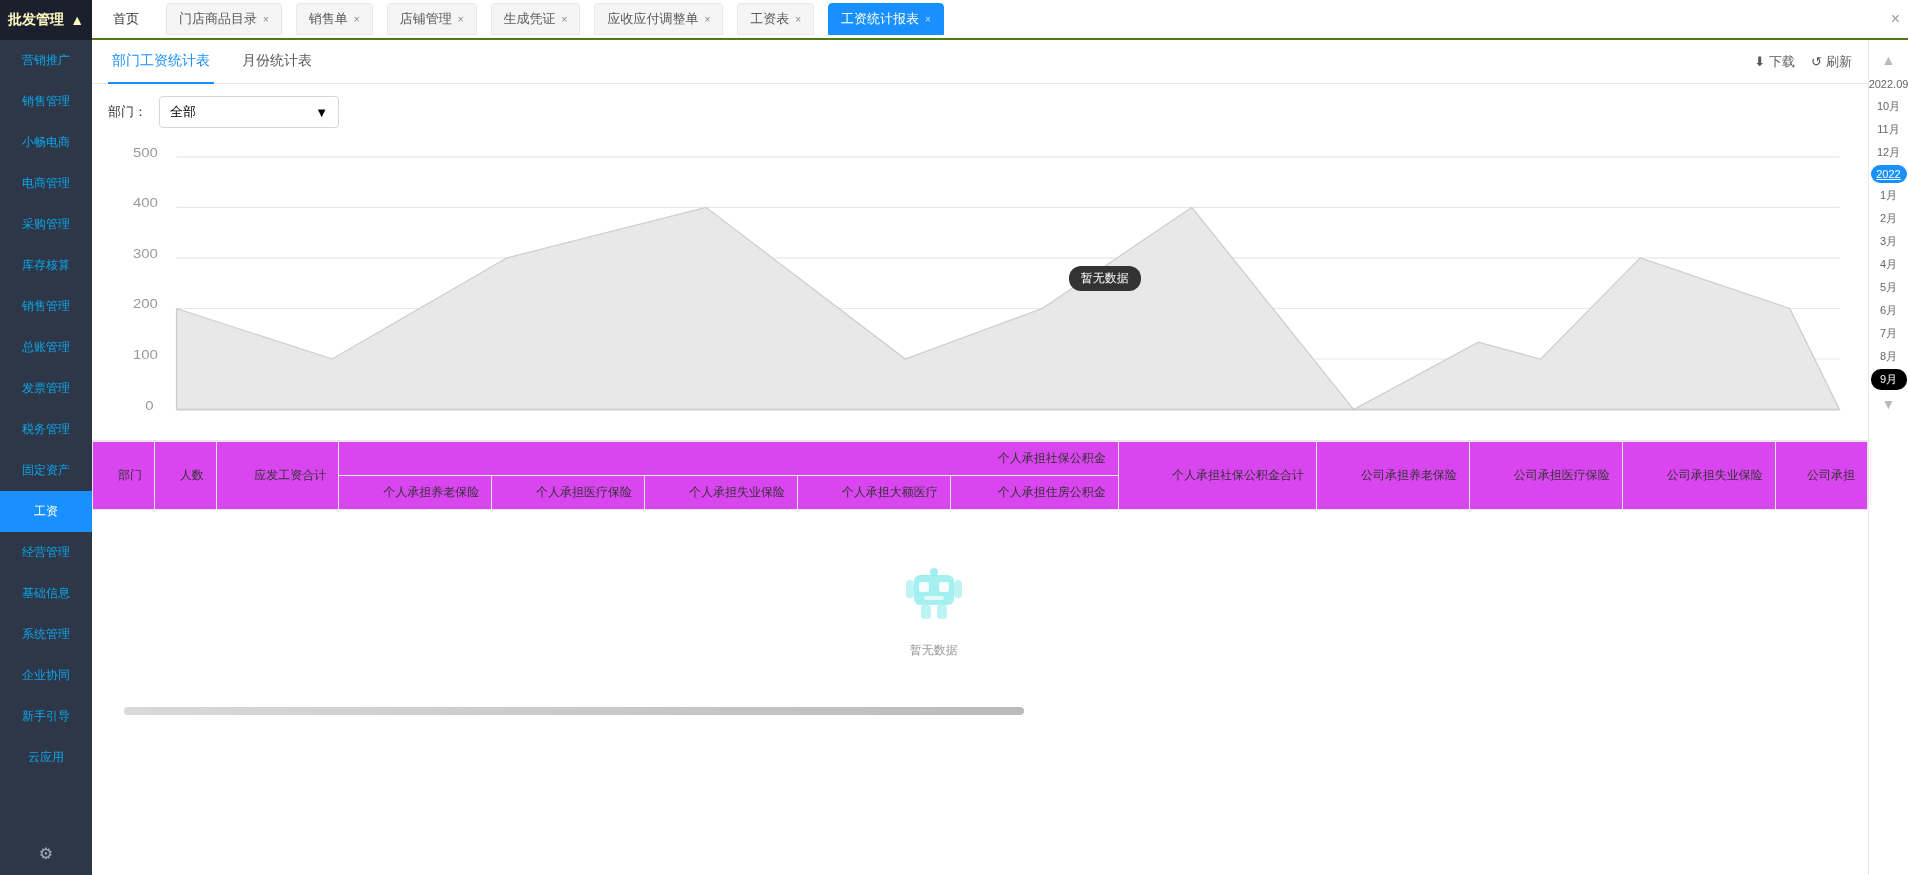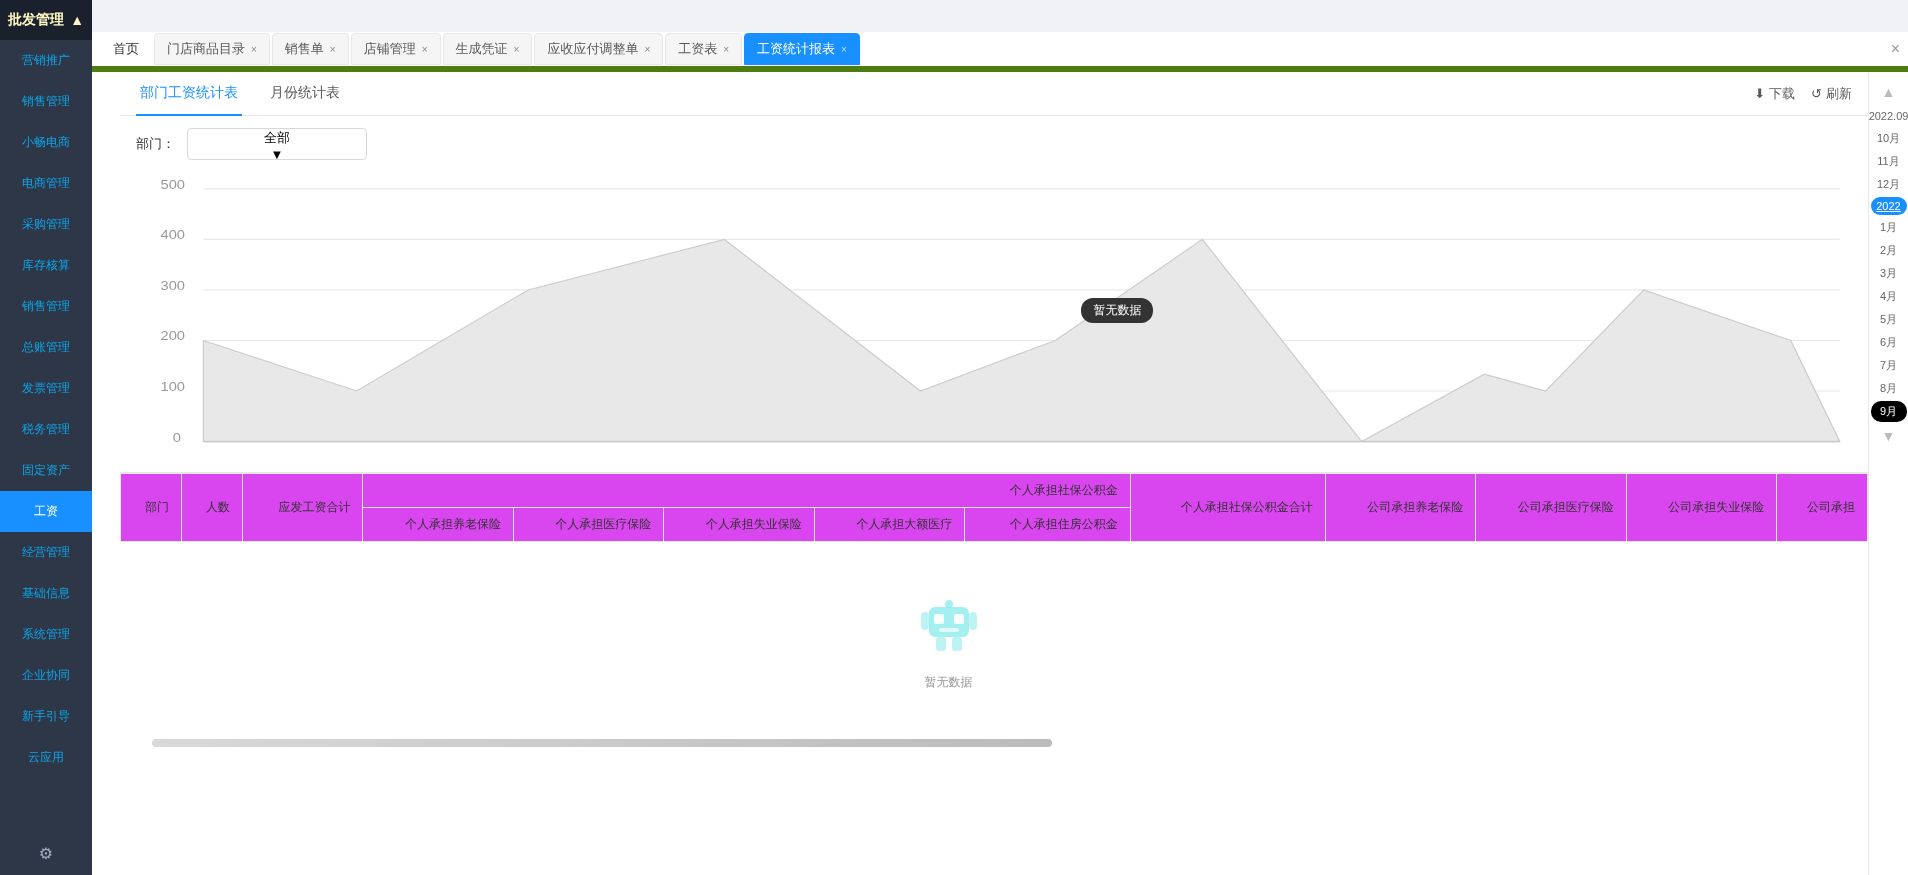--- a/index.html
+++ b/index.html
@@ -52,26 +52,25 @@
       height: 100%;
       overflow: hidden;
     }
 
     
     .tabbar {
       background: #fff;
       display: flex;
       align-items: center;
       height: 40px;
-      border-bottom: 6px solid #4d7c0f;
+      border-bottom: 2px solid #4d7c0f;
       padding: 0 8px;
-      gap: 2px;
+      gap: 14px;
       flex-shrink: 0;
       overflow: hidden;
-      margin-top: 32px;
     }
     .tab {
       display: flex;
       align-items: center;
       padding: 0 12px;
       height: 32px;
       border-radius: 4px 4px 0 0;
       cursor: pointer;
       font-size: 13px;
       color: #595959;
@@ -105,21 +104,20 @@
       position: relative;
     }
 
     
     .page {
       flex: 1;
       background: #fff;
       display: flex;
       flex-direction: column;
       overflow: hidden;
-      padding-left: 28px;
     }
 
     
     .subtabs {
       display: flex;
       align-items: center;
       padding: 0 16px;
       border-bottom: 1px solid #e8e8e8;
       height: 44px;
       flex-shrink: 0;
@@ -167,21 +165,20 @@
       height: 32px;
       border: 1px solid #d9d9d9;
       border-radius: 4px;
       padding: 0 10px;
       display: flex;
       align-items: center;
       justify-content: space-between;
       cursor: pointer;
       background: #fff;
       font-size: 13px;
-      flex-direction: column;
     }
 
     
     .chart-area {
       padding: 0 16px 8px 16px;
       flex-shrink: 0;
       height: 300px;
       position: relative;
     }
     .chart-svg { width: 100%; height: 100%; }

